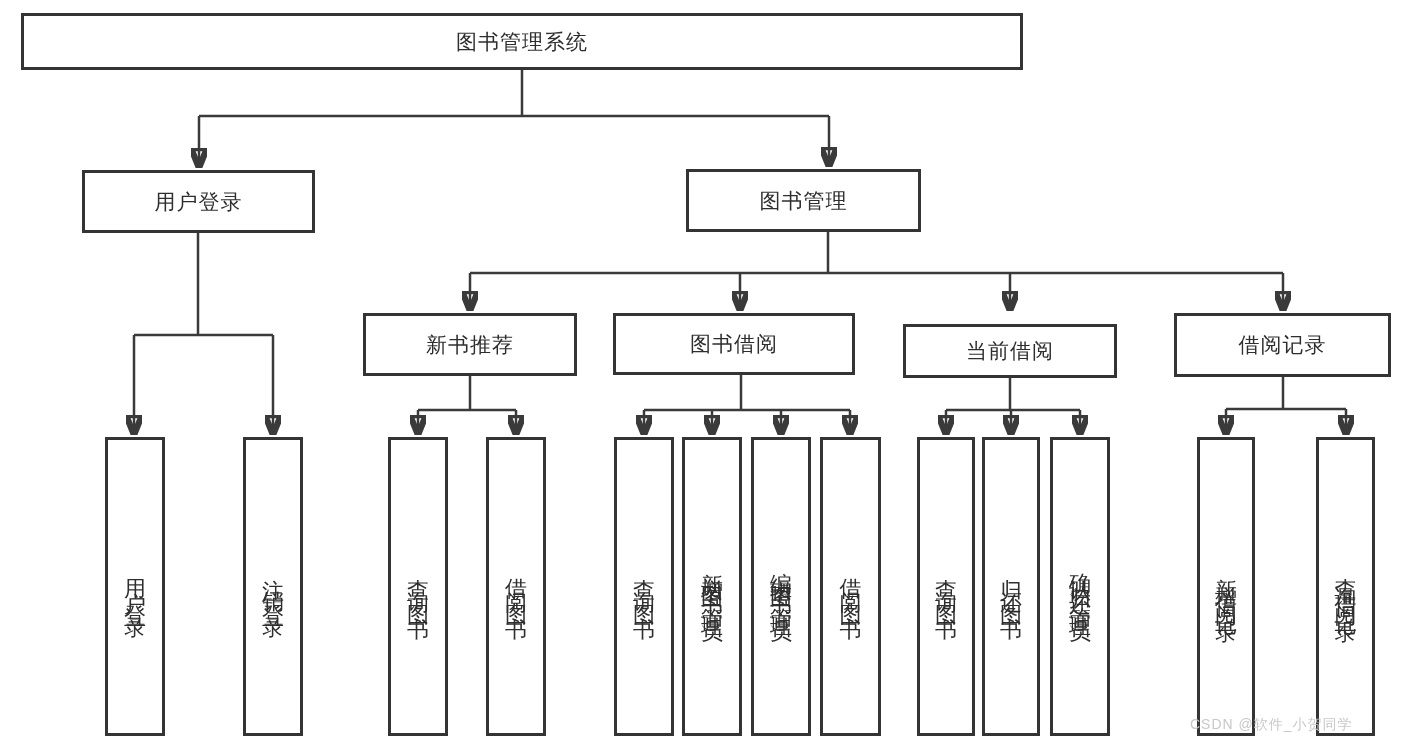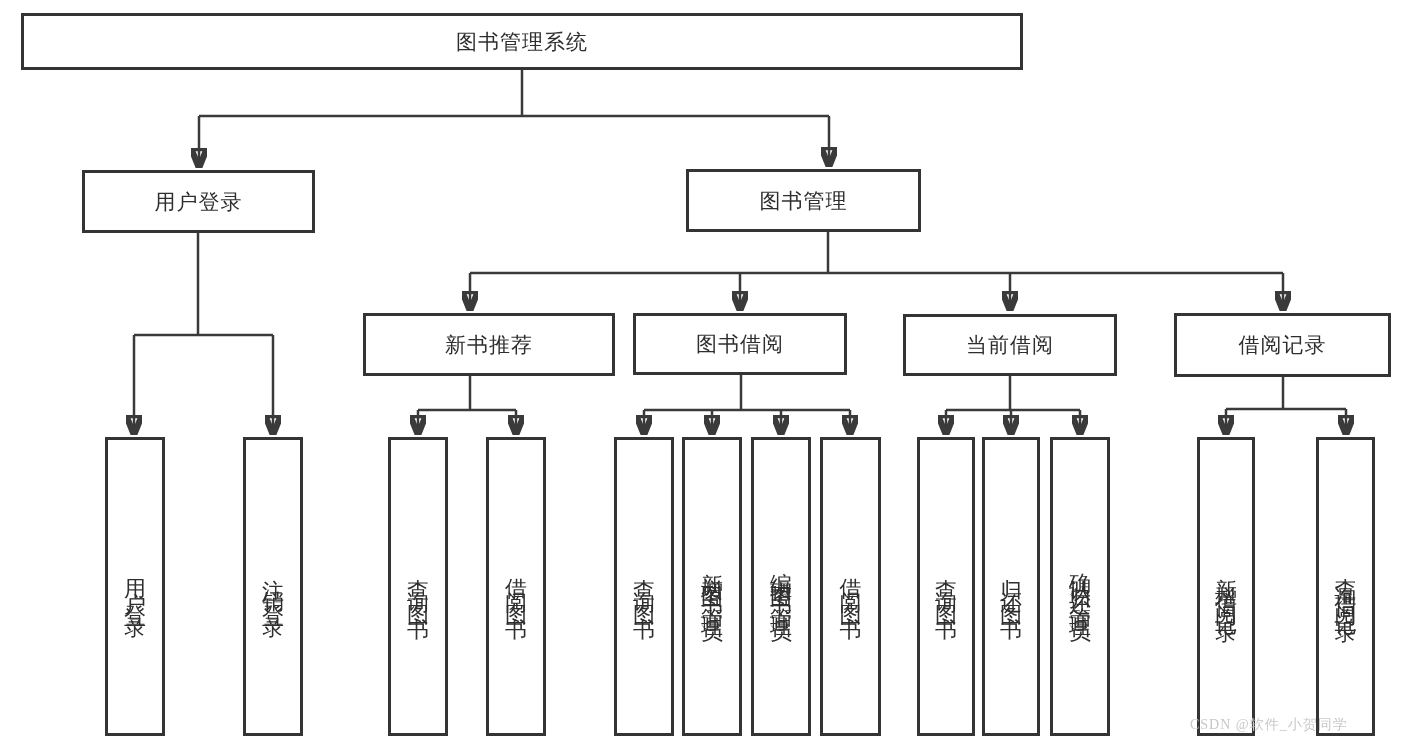--- a/index.html
+++ b/index.html
@@ -1,20 +1,20 @@
 <!DOCTYPE html>
 <html><head>
 <meta charset="utf-8">
 <style>
   html,body{margin:0;padding:0;background:#ffffff;}
   .stage{
     position:relative;
     width:1405px;height:747px;
     background:#ffffff;
-    font-family:Liberation Serif, serif;
+    font-family:Liberation Sans, sans-serif;
     overflow:hidden;
   }
   .wires{position:absolute;left:0;top:0;width:1405px;height:747px;}
   .node{
     position:absolute;
     box-sizing:border-box;
     background:#ffffff;
     border:3px solid #343434;
     display:flex;align-items:center;justify-content:center;
     color:#2e2e2e;
@@ -28,23 +28,23 @@
     font-size:22px;
     white-space:nowrap;
   }
   .v4 .lbl{letter-spacing:13px;}
   .v6 .lbl{letter-spacing:9px;}
   .v9 .lbl{letter-spacing:7px;}
   
   .n-root{left:21px;top:13px;width:1002px;height:57px;}
   .n-user-login{left:82px;top:170px;width:233px;height:63px;}
   .n-book-mgmt{left:686px;top:169px;width:235px;height:63px;}
-  .n-new-rec{left:363px;top:313px;width:252px;height:63px;}
-  .n-book-borrow{left:633px;top:313px;width:214px;height:62px;}
-  .n-cur-borrow{left:903px;top:314px;width:214px;height:62px;}
+  .n-new-rec{left:363px;top:313px;width:214px;height:63px;}
+  .n-book-borrow{left:613px;top:313px;width:242px;height:62px;}
+  .n-cur-borrow{left:903px;top:324px;width:214px;height:54px;}
   .n-rec-log{left:1174px;top:313px;width:217px;height:64px;}
   
   .n-a1{left:105px;top:437px;width:60px;height:299px;}
   .n-a2{left:243px;top:437px;width:60px;height:299px;}
   .n-b1{left:388px;top:437px;width:60px;height:299px;}
   .n-b2{left:486px;top:437px;width:60px;height:299px;}
   .n-c1{left:614px;top:437px;width:60px;height:299px;}
   .n-c2{left:682px;top:437px;width:60px;height:299px;}
   .n-c3{left:751px;top:437px;width:60px;height:299px;}
   .n-c4{left:820px;top:437px;width:61px;height:299px;}

